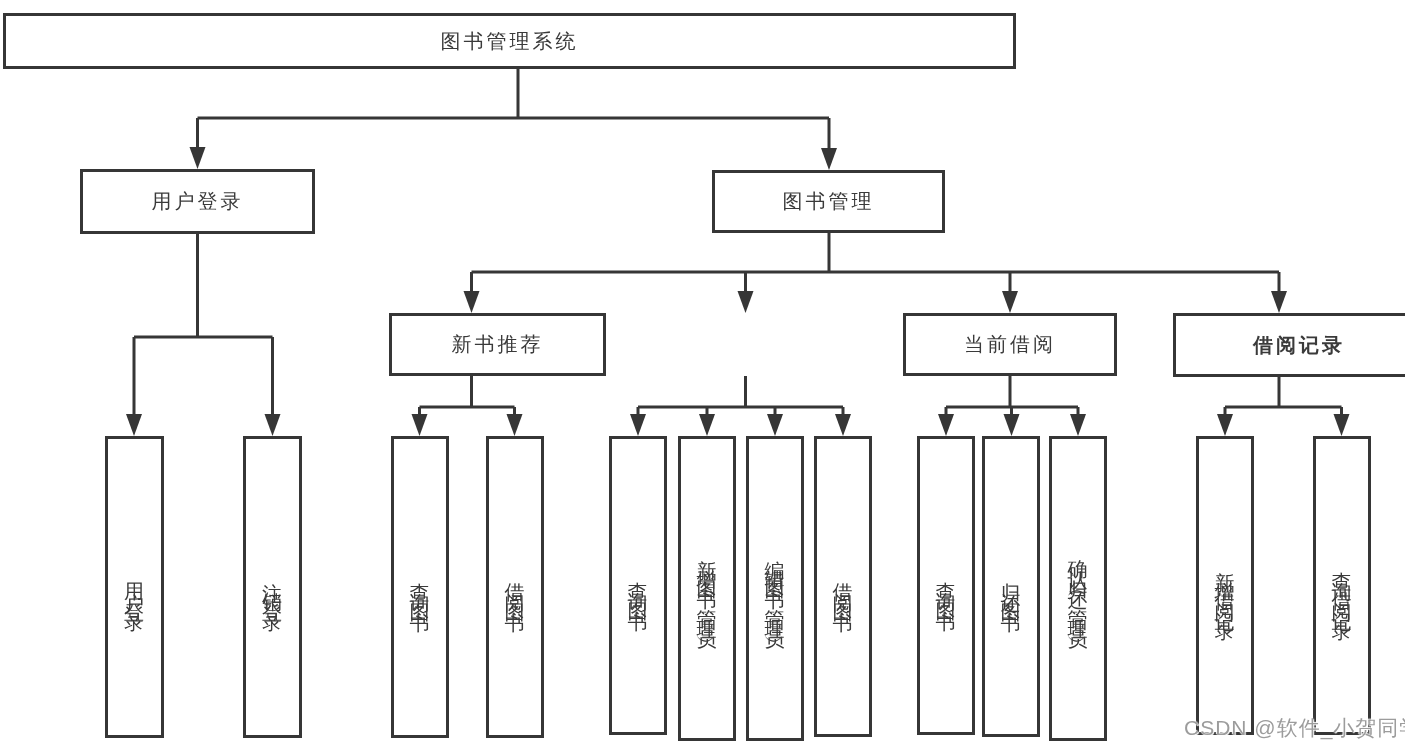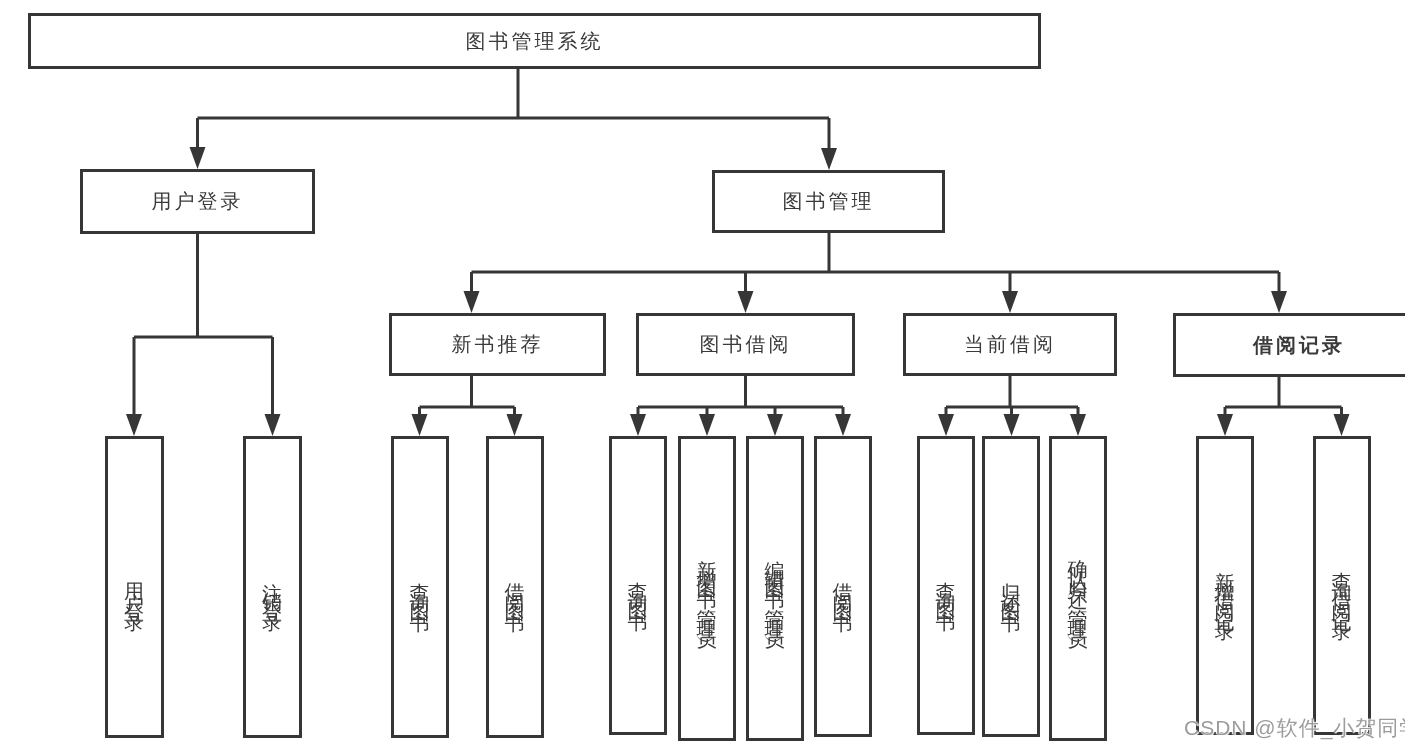--- a/index.html
+++ b/index.html
@@ -80,27 +80,26 @@
       <polygon points="1070,414 1086,414 1078,436"></polygon>
     </g>
 
     <g>
       <path d="M1279 377 V407 M1225 407 H1341.5 M1225 407 V415 M1341.5 407 V415"></path>
       <polygon points="1217,414 1233,414 1225,436"></polygon>
       <polygon points="1333.5,414 1349.5,414 1341.5,436"></polygon>
     </g>
   </svg>
 
-  <div class="node h-node" style="left:28px;top:13px;width:1013px;height:56px;">图书管理系统</div>
+  <div class="node h-node" style="left:3px;top:13px;width:1013px;height:56px;">图书管理系统</div>
 
   <div class="node h-node" style="left:80px;top:169px;width:235px;height:65px;">用户登录</div>
   <div class="node h-node" style="left:712px;top:170px;width:233px;height:63px;">图书管理</div>
 
   <div class="node h-node" style="left:363px;top:313px;width:217px;height:63px;margin-left:26px;">新书推荐</div>
-  <div class="node h-node" style="left:636px;top:313px;width:219px;height:63px;">图书借阅</div>
   <div class="node h-node" style="left:903px;top:313px;width:214px;height:63px;">当前借阅</div>
   <div class="node h-node" style="left:1173px;top:313px;width:252px;height:64px;font-weight:bold;">借阅记录</div>
 
   <div class="node v-node" style="left:105px;top:436px;width:59px;height:302px;">用户登录</div>
   <div class="node v-node" style="left:243px;top:436px;width:59px;height:302px;">注销登录</div>
 
   <div class="node v-node" style="left:391px;top:436px;width:58px;height:302px;">查询图书</div>
   <div class="node v-node" style="left:486px;top:436px;width:58px;height:302px;">借阅图书</div>
 
   <div class="node v-node" style="left:609px;top:436px;width:58px;height:299px;">查询图书</div>

